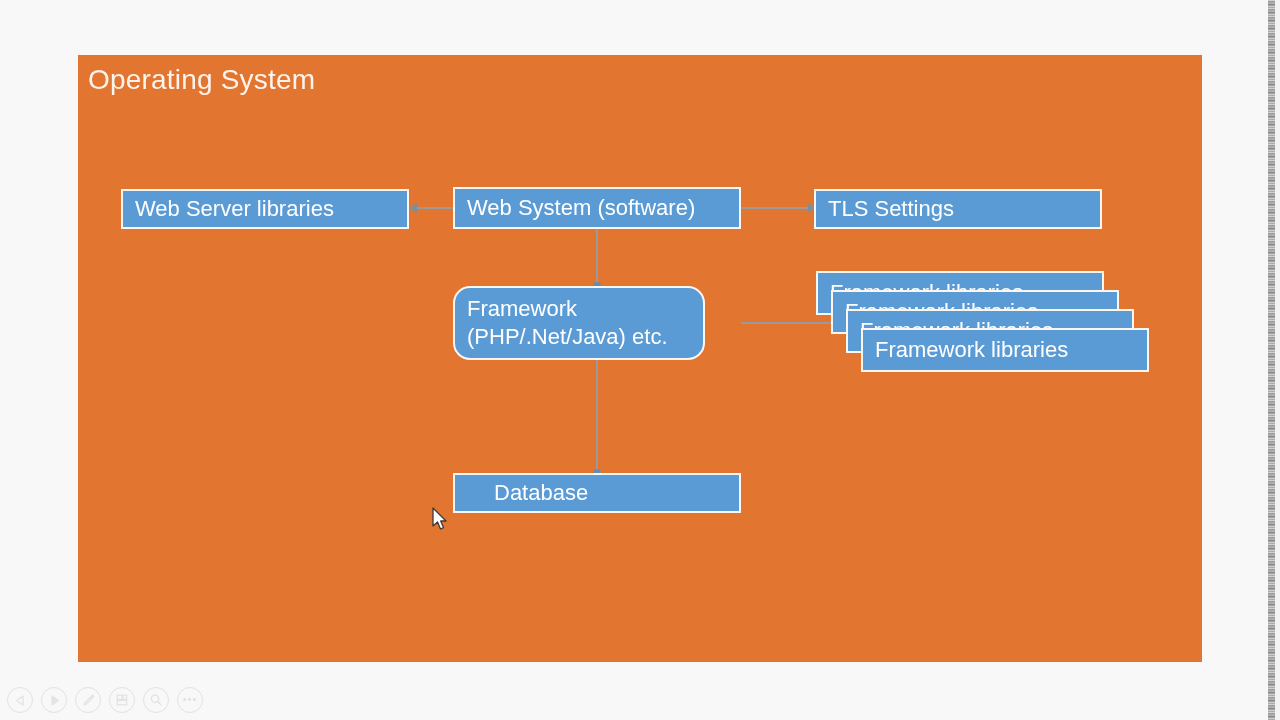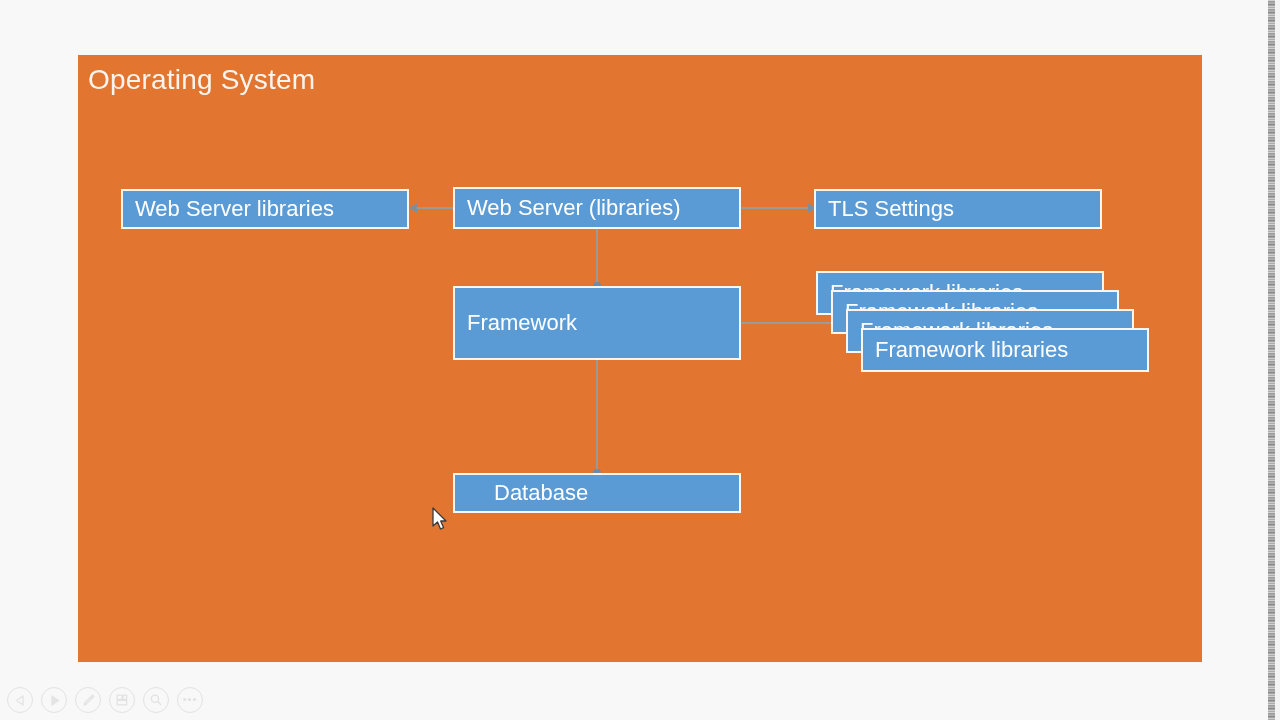--- a/index.html
+++ b/index.html
@@ -54,21 +54,21 @@
     justify-content: center;
     padding: 0 12px;
     white-space: pre-line;
   }
   .node .ln { display: block; }
 
   
   #n-webserver-libs { left: 43px;  top: 134px; width: 288px; height: 40px; }
   #n-webserver      { left: 375px; top: 132px; width: 288px; height: 42px; }
   #n-tls            { left: 736px; top: 134px; width: 288px; height: 40px; }
-  #n-framework      { left: 375px; top: 231px; width: 288px; height: 74px; }
+  #n-framework      { left: 375px; top: 231px; width: 252px; height: 74px; border-radius: 17px; }
   #n-database       { left: 375px; top: 418px; width: 288px; height: 40px; padding-left: 39px; }
 
   
   .stack-box { width: 288px; height: 44px; }
   #n-fwlibs-0 { left: 738px; top: 216px; }
   #n-fwlibs-1 { left: 753px; top: 235px; }
   #n-fwlibs-2 { left: 768px; top: 254px; }
   #n-fwlibs-3 { left: 783px; top: 273px; }
 
   
@@ -227,29 +227,30 @@
     </div>
     <div class="node stack-box" id="n-fwlibs-3">
       <span class="ln">Framework libraries</span>
     </div>
 
     <div class="node" id="n-webserver-libs">
       <span class="ln">Web Server libraries</span>
     </div>
 
     <div class="node" id="n-webserver">
-      <span class="ln">Web Server (libraries)</span>
+      <span class="ln">Web System (software)</span>
     </div>
 
     <div class="node" id="n-tls">
       <span class="ln">TLS Settings</span>
     </div>
 
     <div class="node" id="n-framework">
       <span class="ln">Framework</span>
+      <span class="ln">(PHP/.Net/Java) etc.</span>
     </div>
 
     <div class="node" id="n-database">
       <span class="ln">Database</span>
     </div>
 
   </div>
 
   <svg id="cursor" viewBox="0 0 18 26">
     <polygon points="1,1 1,19 5.5,15 8.5,22 11.5,20.6 8.7,14 14,14" fill="#ffffff" stroke="#3a3a3a" stroke-width="1.3" stroke-linejoin="round"></polygon>

